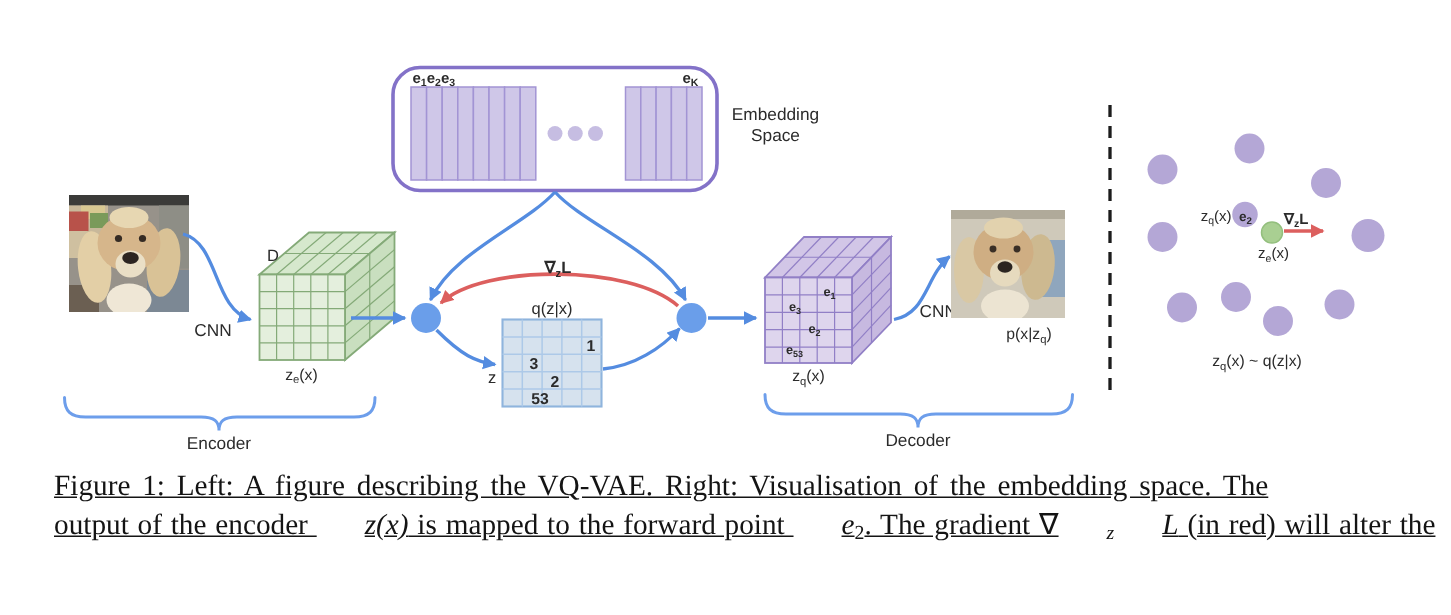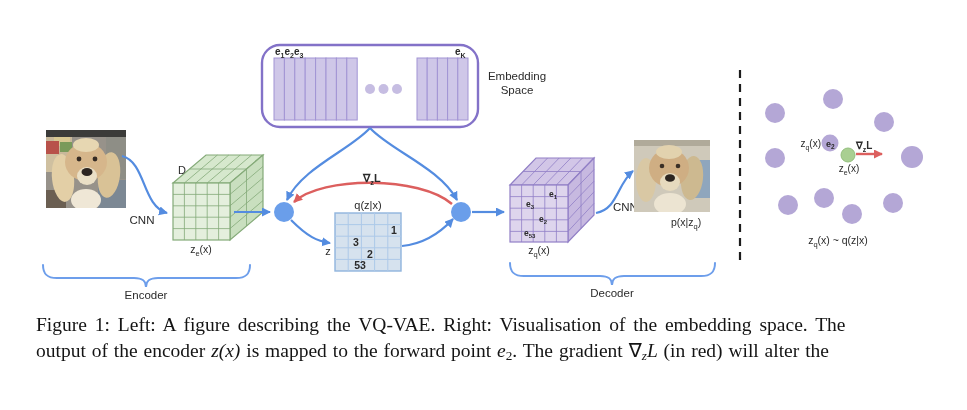--- a/index.html
+++ b/index.html
@@ -1,22 +1,22 @@
 <!DOCTYPE html>
 <html><head>
 <meta charset="utf-8">
 <style>
   html,body{margin:0;padding:0;background:#ffffff;}
   .stage{position:relative;width:967px;height:410px;background:#ffffff;overflow:hidden;
          font-family:"Liberation Sans",sans-serif;}
   svg text{font-family:"Liberation Sans",sans-serif;fill:#2b2b2b;}
   .caption{position:absolute;left:36px;top:312px;width:900px;
            font-family:"Liberation Serif",serif;font-size:19.5px;line-height:26px;color:#141414;}
-  .cap-line{white-space:nowrap;}
-  .it{font-style:italic;}
+  .cap-line{white-space:nowrap;text-decoration:underline;}
+  .it{font-style:italic;margin-left:32px;}
   .subt{font-size:0.68em;vertical-align:-0.25em;}
 </style>
 </head>
 <body>
 
 <div class="stage">
 
 <svg width="967" height="310" viewBox="0 0 967 310">
   <defs>
     <marker id="mb" markerUnits="userSpaceOnUse" markerWidth="10" markerHeight="10" refX="8" refY="4.5" orient="auto">

